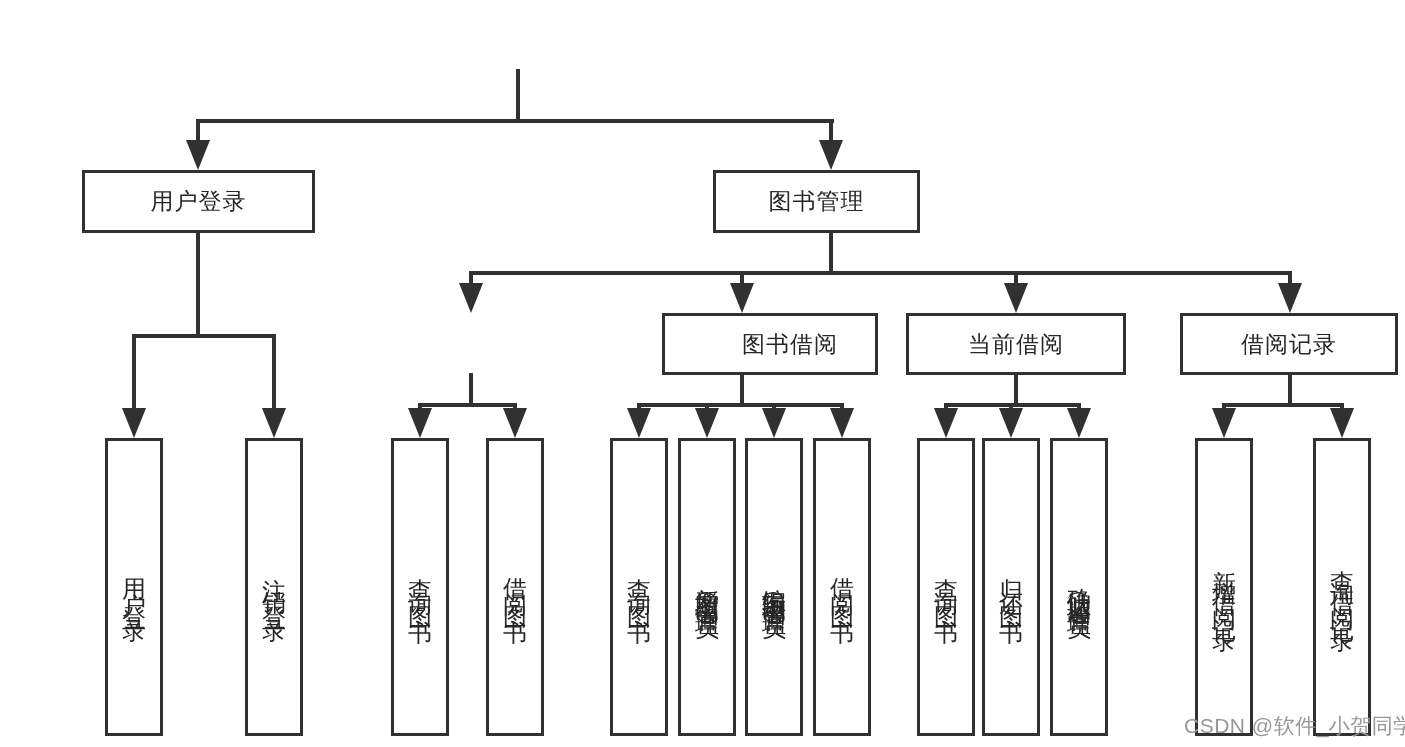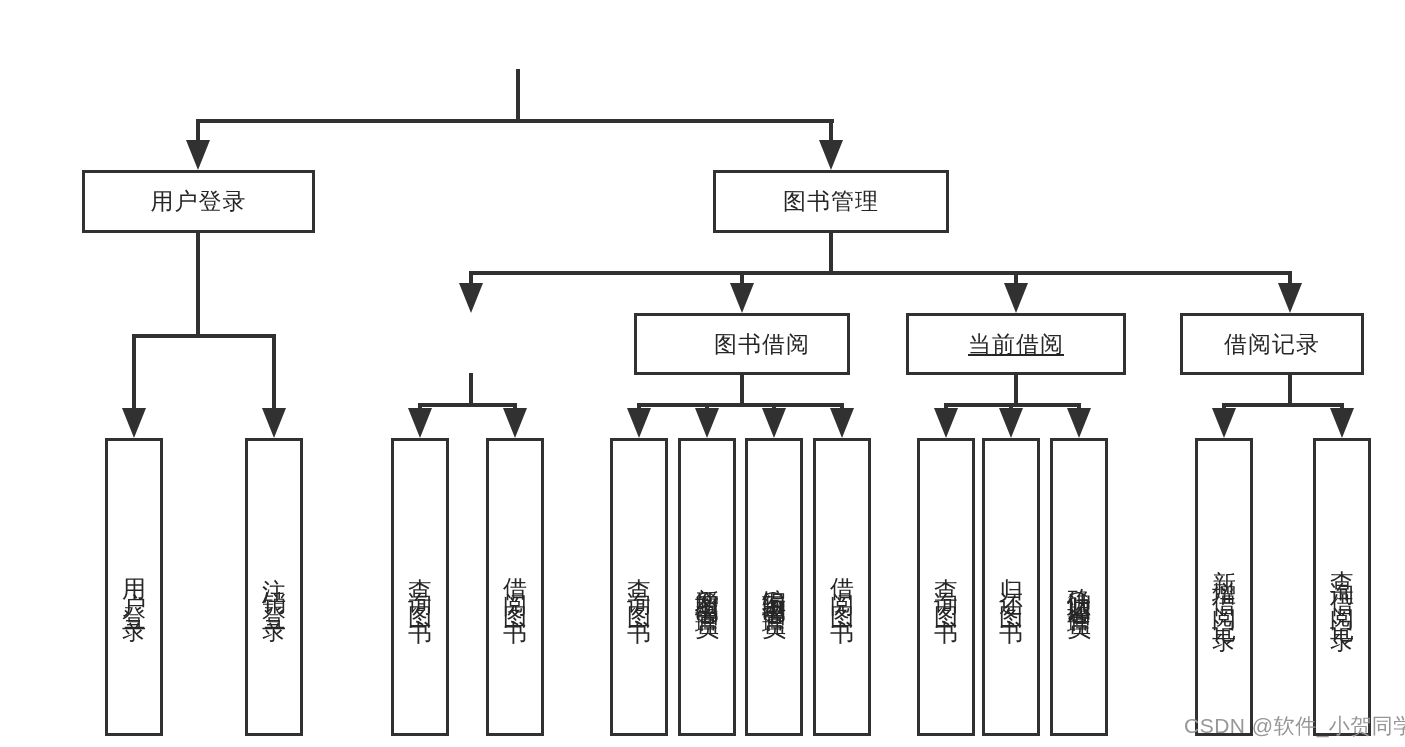--- a/index.html
+++ b/index.html
@@ -43,21 +43,21 @@
   <div class="line" style="left:516px;top:69px;width:4px;height:52px;"></div>
   <div class="line" style="left:196px;top:119px;width:638px;height:4px;"></div>
   <div class="line" style="left:196px;top:119px;width:4px;height:27px;"></div>
   <div class="arrowhead" style="left:186px;top:140px;"></div>
   <div class="line" style="left:829px;top:119px;width:4px;height:27px;"></div>
   <div class="arrowhead" style="left:819px;top:140px;"></div>
 
   <div class="box hnode" style="left:82px;top:170px;width:233px;height:63px;">
     <span>用户登录</span>
   </div>
-  <div class="box hnode" style="left:713px;top:170px;width:236px;height:63px;">
+  <div class="box hnode" style="left:713px;top:170px;width:207px;height:63px;">
     <span>图书管理</span>
   </div>
 
   <div class="line" style="left:196px;top:232px;width:4px;height:104px;"></div>
   <div class="line" style="left:132px;top:334px;width:144px;height:4px;"></div>
   <div class="line" style="left:132px;top:334px;width:4px;height:76px;"></div>
   <div class="arrowhead" style="left:122px;top:408px;"></div>
   <div class="line" style="left:272px;top:334px;width:4px;height:76px;"></div>
   <div class="arrowhead" style="left:262px;top:408px;"></div>
 
@@ -65,27 +65,27 @@
   <div class="line" style="left:469px;top:271px;width:823px;height:4px;"></div>
   <div class="line" style="left:469px;top:271px;width:4px;height:16px;"></div>
   <div class="arrowhead" style="left:459px;top:283px;"></div>
   <div class="line" style="left:740px;top:271px;width:4px;height:16px;"></div>
   <div class="arrowhead" style="left:730px;top:283px;"></div>
   <div class="line" style="left:1014px;top:271px;width:4px;height:16px;"></div>
   <div class="arrowhead" style="left:1004px;top:283px;"></div>
   <div class="line" style="left:1288px;top:271px;width:4px;height:16px;"></div>
   <div class="arrowhead" style="left:1278px;top:283px;"></div>
 
-  <div class="box hnode" style="left:634px;top:313px;width:216px;height:62px;padding-left:40px;">
+  <div class="box hnode" style="left:662px;top:313px;width:216px;height:62px;padding-left:40px;">
     <span>图书借阅</span>
   </div>
-  <div class="box hnode" style="left:906px;top:313px;width:220px;height:62px;text-decoration:underline;">
+  <div class="box hnode" style="left:906px;top:313px;width:220px;height:62px;">
     <span>当前借阅</span>
   </div>
-  <div class="box hnode" style="left:1180px;top:313px;width:184px;height:62px;">
+  <div class="box hnode" style="left:1180px;top:313px;width:218px;height:62px;">
     <span>借阅记录</span>
   </div>
 
   <div class="line" style="left:469px;top:373px;width:4px;height:34px;"></div>
   <div class="line" style="left:418px;top:403px;width:99px;height:4px;"></div>
   <div class="line" style="left:418px;top:403px;width:4px;height:10px;"></div>
   <div class="arrowhead" style="left:408px;top:408px;"></div>
   <div class="line" style="left:513px;top:403px;width:4px;height:10px;"></div>
   <div class="arrowhead" style="left:503px;top:408px;"></div>
 

